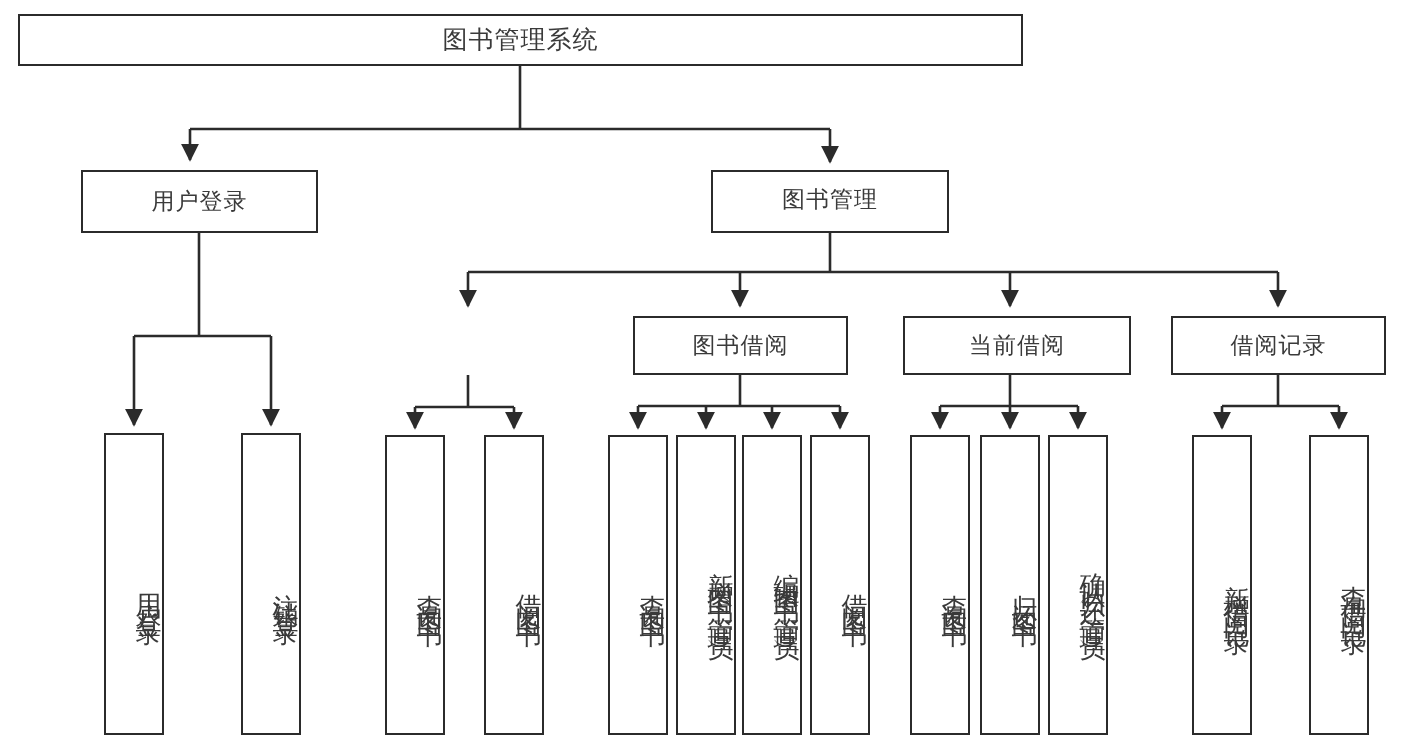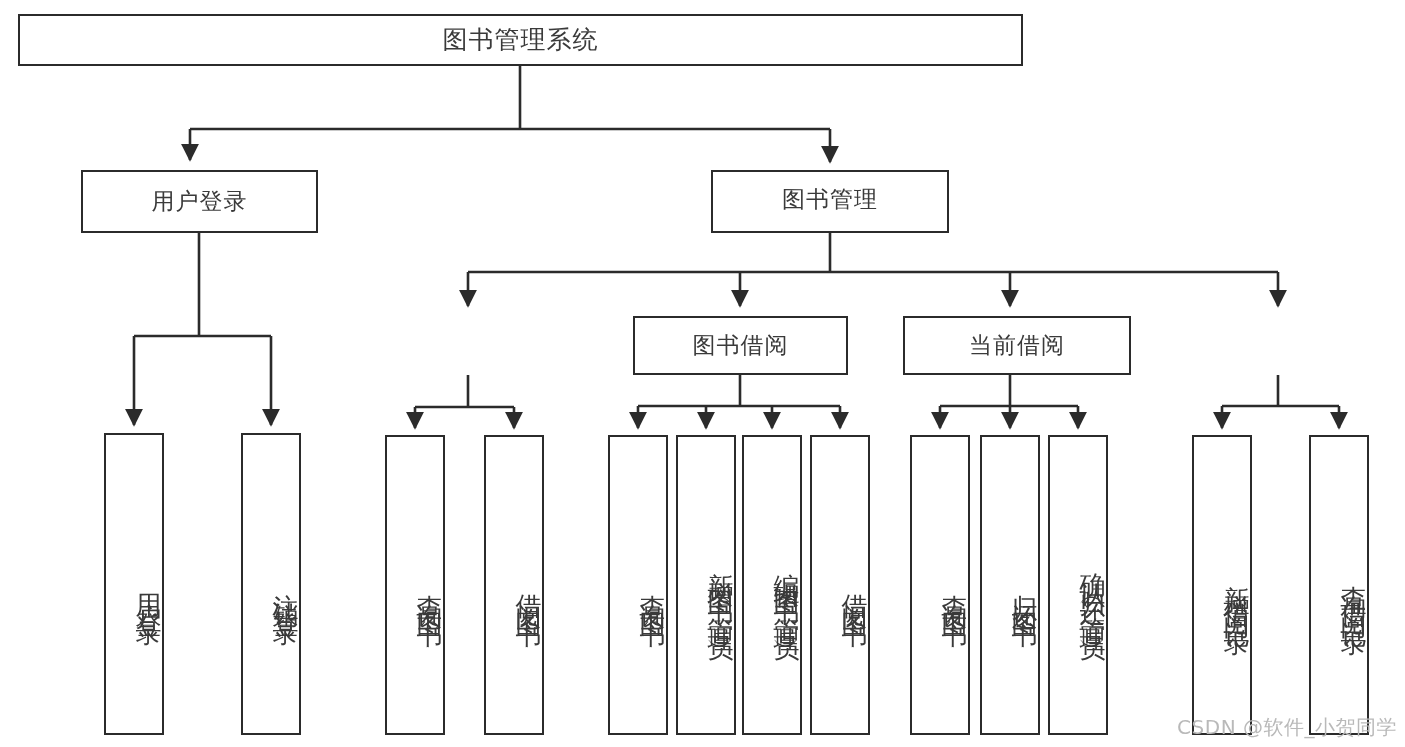--- a/index.html
+++ b/index.html
@@ -132,20 +132,23 @@
   <div class="node horiz" style="left:711px;top:170px;width:238px;height:63px;font-family:Liberation Mono, monospace;">
     <span>图书管理</span>
   </div>
 
   <div class="node horiz" style="left:633px;top:316px;width:215px;height:59px;justify-content:center;">
     <span>图书借阅</span>
   </div>
   <div class="node horiz" style="left:903px;top:316px;width:228px;height:59px;">
     <span>当前借阅</span>
   </div>
+  <div class="node horiz" style="left:1171px;top:316px;width:215px;height:59px;">
+    <span>借阅记录</span>
+  </div>
 
   <div class="node vert" style="left:104px;top:433px;width:60px;height:302px;">
     <span class="vtext">用户登录</span>
   </div>
   <div class="node vert" style="left:241px;top:433px;width:60px;height:302px;">
     <span class="vtext">注销登录</span>
   </div>
 
   <div class="node vert" style="left:385px;top:435px;width:60px;height:300px;">
     <span class="vtext">查询图书</span>
@@ -177,15 +180,14 @@
     <span class="vtext">确认归还（管理员）</span>
   </div>
 
   <div class="node vert" style="left:1192px;top:435px;width:60px;height:300px;">
     <span class="vtext">新增借阅记录</span>
   </div>
   <div class="node vert" style="left:1309px;top:435px;width:60px;height:300px;">
     <span class="vtext">查询借阅记录</span>
   </div>
 
-  <div class="watermark">CSDN @软件_小贺同学</div>
 
 </div>
 
 </body></html>

